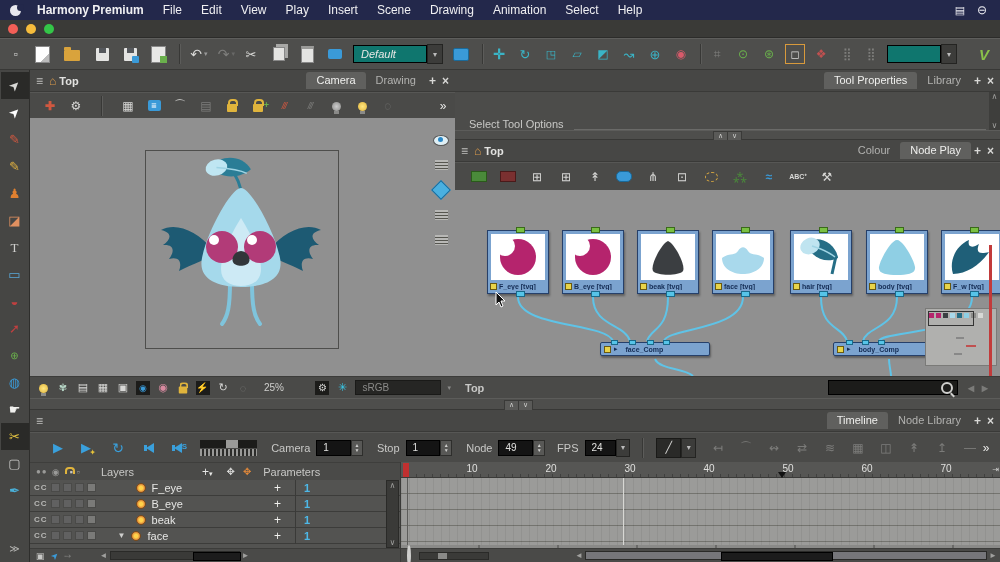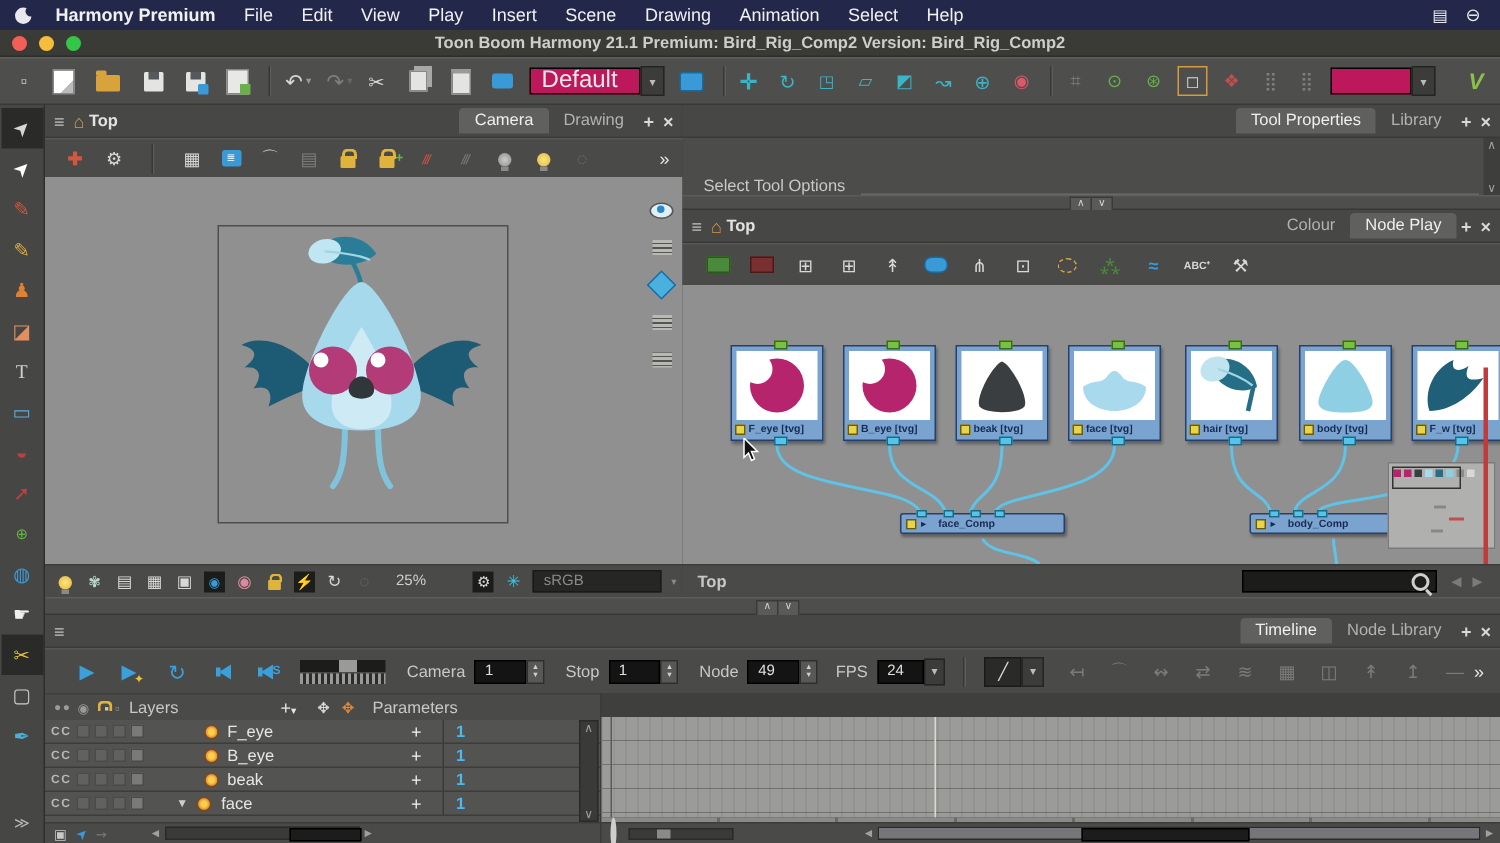--- a/index.html
+++ b/index.html
@@ -23,21 +23,21 @@
   
   .mtoolbar{left:0;top:38px;width:1000px;height:32px;background:#4e4e4c;border-top:1px solid #5e5e5c;border-bottom:1px solid #383836;display:flex;align-items:center;box-sizing:border-box;padding-left:6px;}
   .ic-page{width:13px;height:15px;background:linear-gradient(135deg,#fff 70%,#bbb 70%);border:1px solid #888;}
   .ic-folder{width:16px;height:11px;background:#d9a33c;border-radius:1px;position:relative;margin-top:3px;}
   .ic-folder:before{content:"";position:absolute;left:0;top:-3px;width:7px;height:3px;background:#d9a33c;border-radius:1px 1px 0 0;}
   .ic-floppy{width:13px;height:13px;background:#e4e4e2;border-radius:1px;position:relative;}
   .ic-floppy:before{content:"";position:absolute;left:3px;top:0;width:7px;height:5px;background:#55585c;}
   .ic-floppy.all:after{content:"";position:absolute;right:-2px;bottom:-2px;width:7px;height:7px;background:#3a9ad8;border-radius:1px;}
   .ic-export{width:13px;height:15px;background:#e8e8e6;border:1px solid #888;position:relative;}
   .ic-export:after{content:"";position:absolute;right:-2px;bottom:-1px;width:7px;height:7px;background:#6ab04c;}
-  .ws-select{width:74px;height:18px;background:#be185d;color:#e8e8e6;font-size:16px;display:flex;align-items:center;padding-left:7px;box-sizing:border-box;border:1px solid #000;}
+  .ws-select{width:74px;height:18px;background:#0f766e;color:#e8e8e6;font-size:11px;display:flex;align-items:center;padding-left:7px;box-sizing:border-box;border:1px solid #000;font-style:italic;}
   .ws-arrow{width:14px;height:18px;background:#3c3c3a;border:1px solid #242422;color:#bbb;font-size:8px;display:flex;align-items:center;justify-content:center;}
   .teal{color:#3ab4c6;}
   .dim{opacity:.35;}
   .orange-box{border:1px solid #d89a3c;width:18px;height:18px;display:flex;align-items:center;justify-content:center;color:#d8d8d6;font-size:11px;}
   
   .sidebar{left:0;top:70px;width:30px;height:492px;background:#464644;border-right:1px solid #2e2e2c;display:flex;flex-direction:column;align-items:center;box-sizing:border-box;padding-top:2px;}
   .stool{width:28px;height:27px;display:flex;align-items:center;justify-content:center;font-size:13px;color:#d8d8d6;flex:0 0 auto;position:relative;}
   .stool.sel{background:#2a2a28;}
   
   .phead{background:#474745;height:22px;display:flex;align-items:center;box-sizing:border-box;border-bottom:1px solid #3a3a38;}
@@ -119,21 +119,20 @@
     <span class="mi">Help</span>
     <span style="flex:1"></span>
     <span class="i16" style="color:#e8e8ee;font-size:11px;margin-right:6px">▤</span>
     <span class="i16" style="color:#e8e8ee;font-size:12px;margin-right:10px">⊖</span>
   </div>
 
   <div class="ab titlebar">
     <span class="light" style="background:#f35f57"></span>
     <span class="light" style="background:#f6bd3c"></span>
     <span class="light" style="background:#34c648"></span>
-    <span class="title-text">Toon Boom Harmony 21.1 Premium: Bird_Rig_Comp2 Version: Bird_Rig_Comp2</span>
   </div>
 
   <div class="ab mtoolbar">
     <span class="i16" style="margin:0 10px 0 2px">▫</span>
     <span class="i16" style="margin-right:14px">
         <span class="ic-page"></span>
       </span>
     <span class="i16" style="margin-right:14px">
         <span class="ic-folder"></span>
       </span>
@@ -601,21 +600,21 @@
       <span style="flex:1"></span>
       <span class="i16" style="color:#e8e8e6;margin-right:6px">»</span>
     </div>
 
     <div class="ab ptool" style="left:0;top:52px;width:370px;height:18px;border-top:1px solid #3e3e3c">
       <span style="color:#9a9a98;font-size:8px;margin-left:6px;letter-spacing:1px">●●</span>
       <span style="color:#9a9a98;font-size:9px;margin-left:4px">◉</span>
       <span style="color:#9a9a98;font-size:9px;margin-left:4px"><span class="ic-lock" style="transform:scale(.7);margin-top:2px"></span></span>
       <span style="color:#c8c8c6;font-size:9px;margin-left:6px">▪</span>
       <span style="color:#9a9a98;font-size:9px;margin-left:4px">▫</span>
-      <span class="txt" style="margin-left:6px">Layers</span>
+      <span class="txt" style="margin-left:21px">Layers</span>
       <span style="color:#e8e8e6;font-size:12px;margin-left:68px">+<span style="font-size:7px">▾</span></span>
       <span style="color:#d8d8d6;font-size:10px;margin-left:14px">✥</span>
       <span style="color:#e0883a;font-size:10px;margin-left:8px">✥</span>
       <span class="txt" style="margin-left:12px">Parameters</span>
     </div>
 
     <div class="lrow" style="top:70px">
       <span class="cc">CC</span>
         <span class="tgl"></span>
         <span class="tgl"></span>
@@ -690,20 +689,33 @@
       <span class="dim" style="color:#c8c8c6;font-size:9px;margin-left:6px">➙</span>
       <span class="arrbtn" style="margin-left:28px">◄</span>
       <span class="scrtrack" style="width:130px;height:9px;margin-left:2px;position:relative">
         <span class="scrthumb ab" style="left:82px;top:0;width:46px;height:7px"></span>
       </span>
       <span class="arrbtn" style="margin-left:2px">►</span>
     </div>
 
     <div class="ab" style="left:370px;top:52px;width:600px;height:100px;border-left:1px solid #3a3a38;box-sizing:border-box">
 
+      <div class="ab" style="left:0;top:0;width:600px;height:16px;background:#565654;border-bottom:1px solid #3a3a38;box-sizing:border-box;
+                background-image:repeating-linear-gradient(90deg,transparent 0 7px,rgba(0,0,0,.25) 7px 8px);background-size:100% 4px;background-position:0 12px;background-repeat:no-repeat">
+        <span class="ruler-num" style="left:56px">10</span>
+        <span class="ruler-num" style="left:135px">20</span>
+        <span class="ruler-num" style="left:214px">30</span>
+        <span class="ruler-num" style="left:293px">40</span>
+        <span class="ruler-num" style="left:372px">50</span>
+        <span class="ruler-num" style="left:451px">60</span>
+        <span class="ruler-num" style="left:530px">70</span>
+        <span class="ab" style="left:2px;top:1px;width:6px;height:14px;background:#c03030"></span>
+        <span class="ab" style="left:377px;top:10px;width:0;height:0;border-left:4px solid transparent;border-right:4px solid transparent;border-top:6px solid #111"></span>
+        <span class="ab" style="right:2px;top:3px;color:#cfcfcd;font-size:8px">⇥</span>
+      </div>
 
       <div class="ab frames-rows" style="left:0;top:16px;width:600px;height:67px">
         <span class="ab" style="left:6px;top:0;width:1px;height:67px;background:#5c5c5a"></span>
         <span class="ab" style="left:222px;top:0;width:1px;height:67px;background:#d8d8d4"></span>
       </div>
       <div class="ab" style="left:0;top:83px;width:600px;height:3px;background:#8a8a88;background-image:repeating-linear-gradient(90deg,transparent 0 77px,#6a6a68 77px 79px)"></div>
 
       <div class="ptool ab" style="left:0;top:86px;width:600px;height:14px;border-top:1px solid #3c3c3a">
         <span style="margin-left:6px"><span class="ic-mag" style="transform:scale(.8)"></span></span>
         <span class="scrtrack" style="width:70px;height:8px;margin-left:8px;position:relative">

